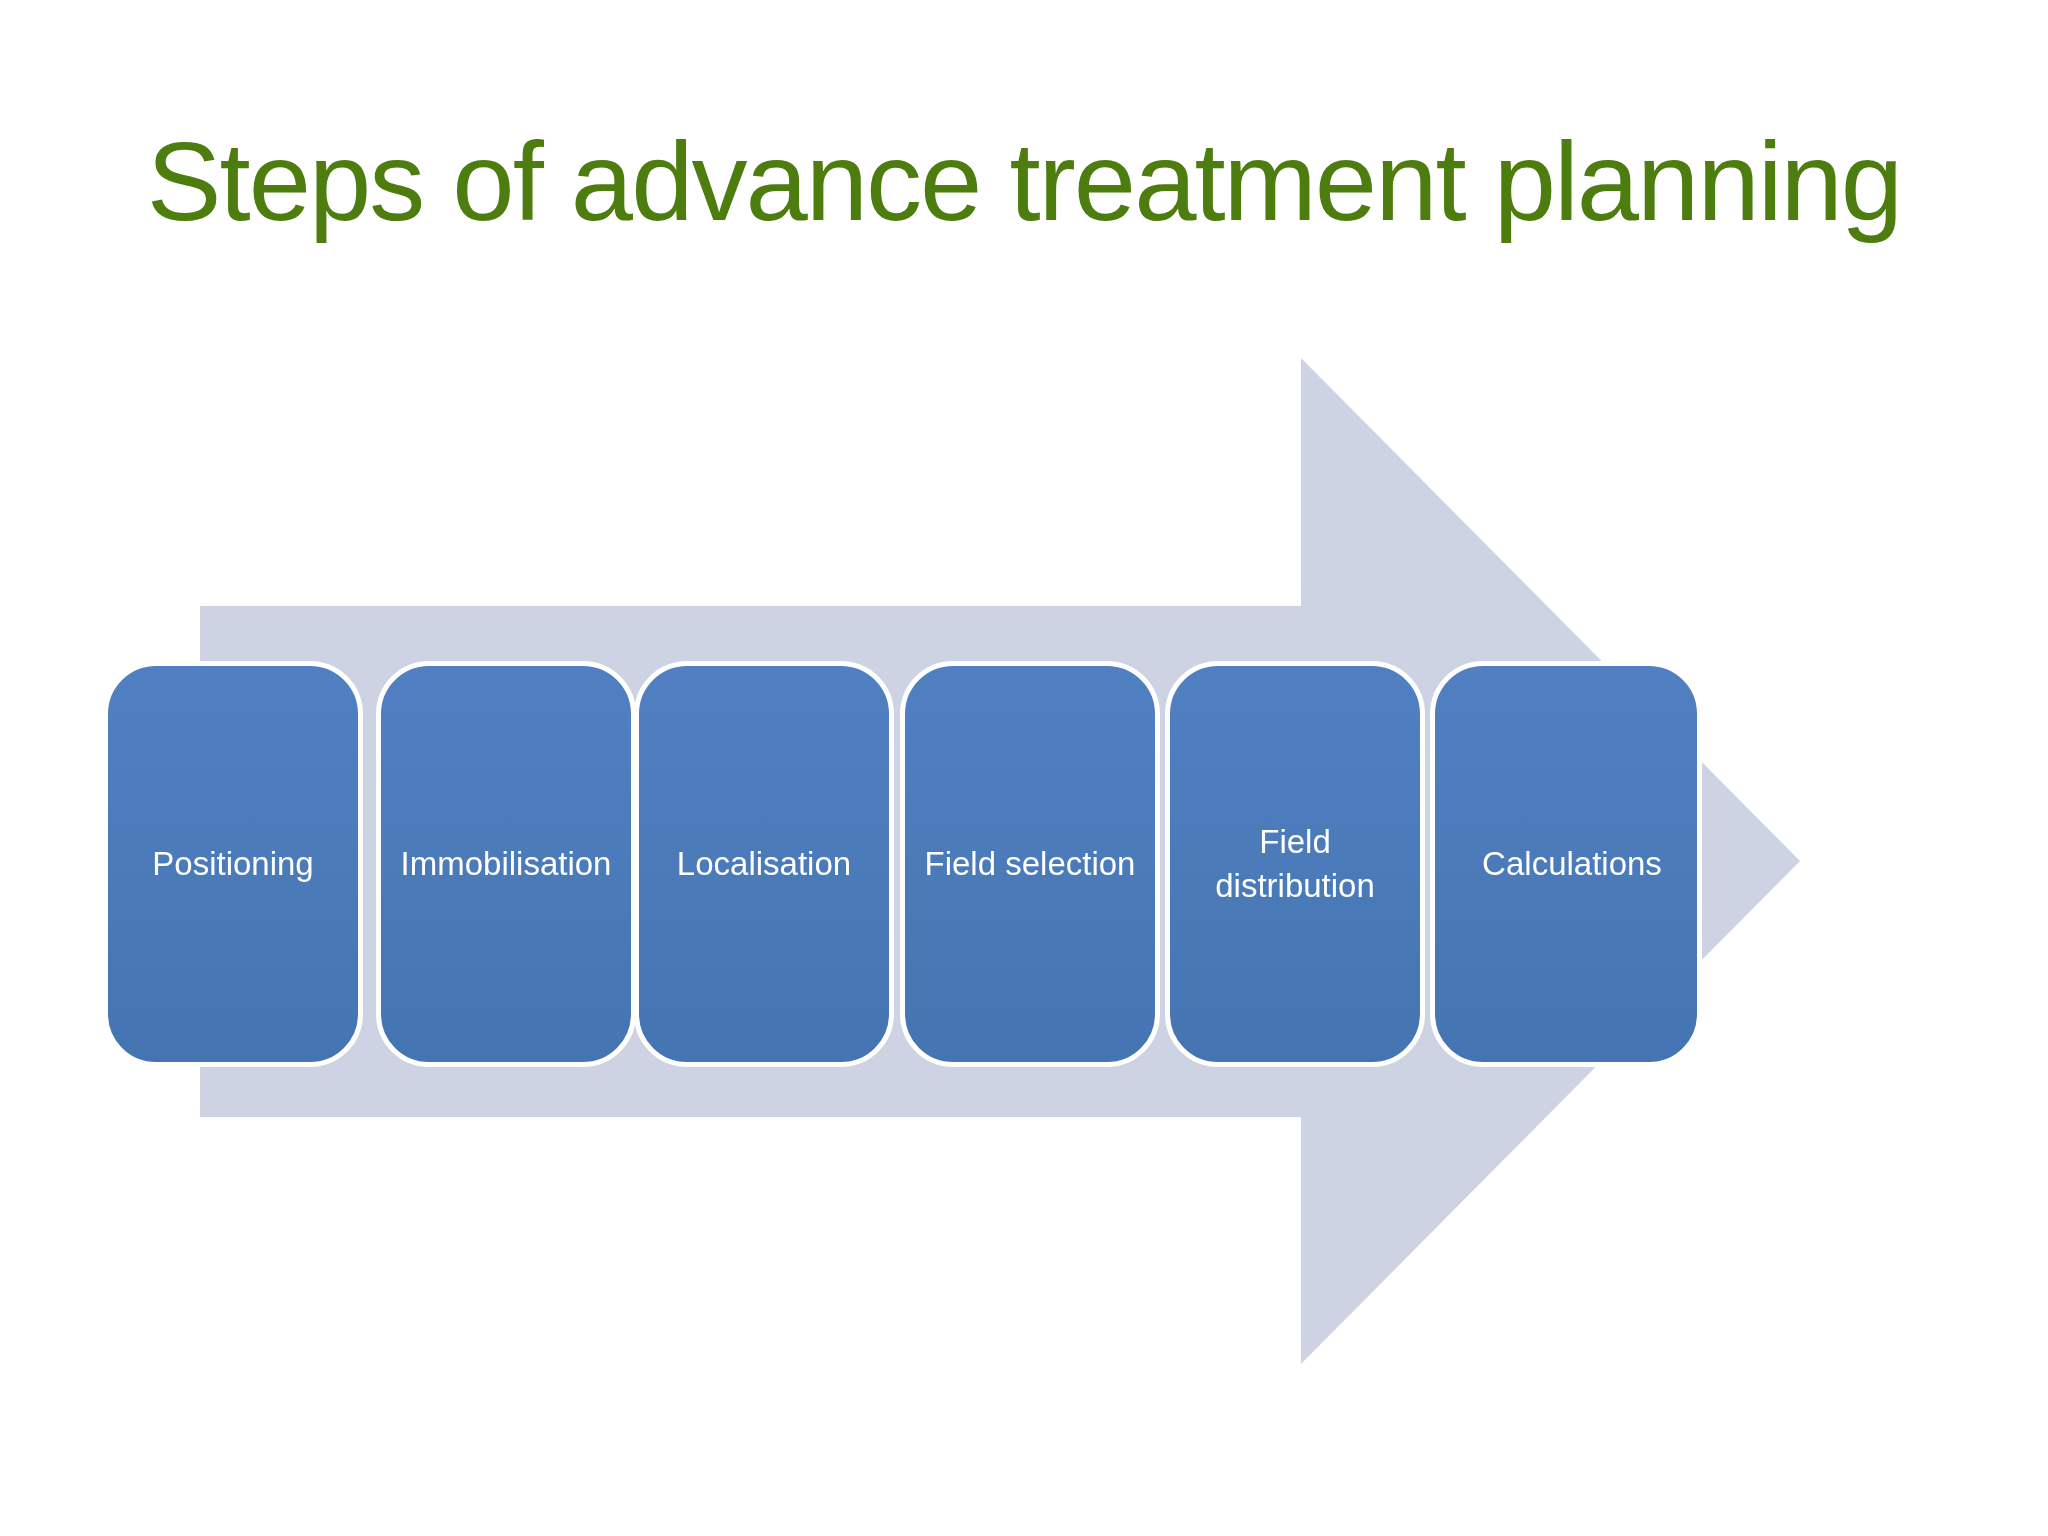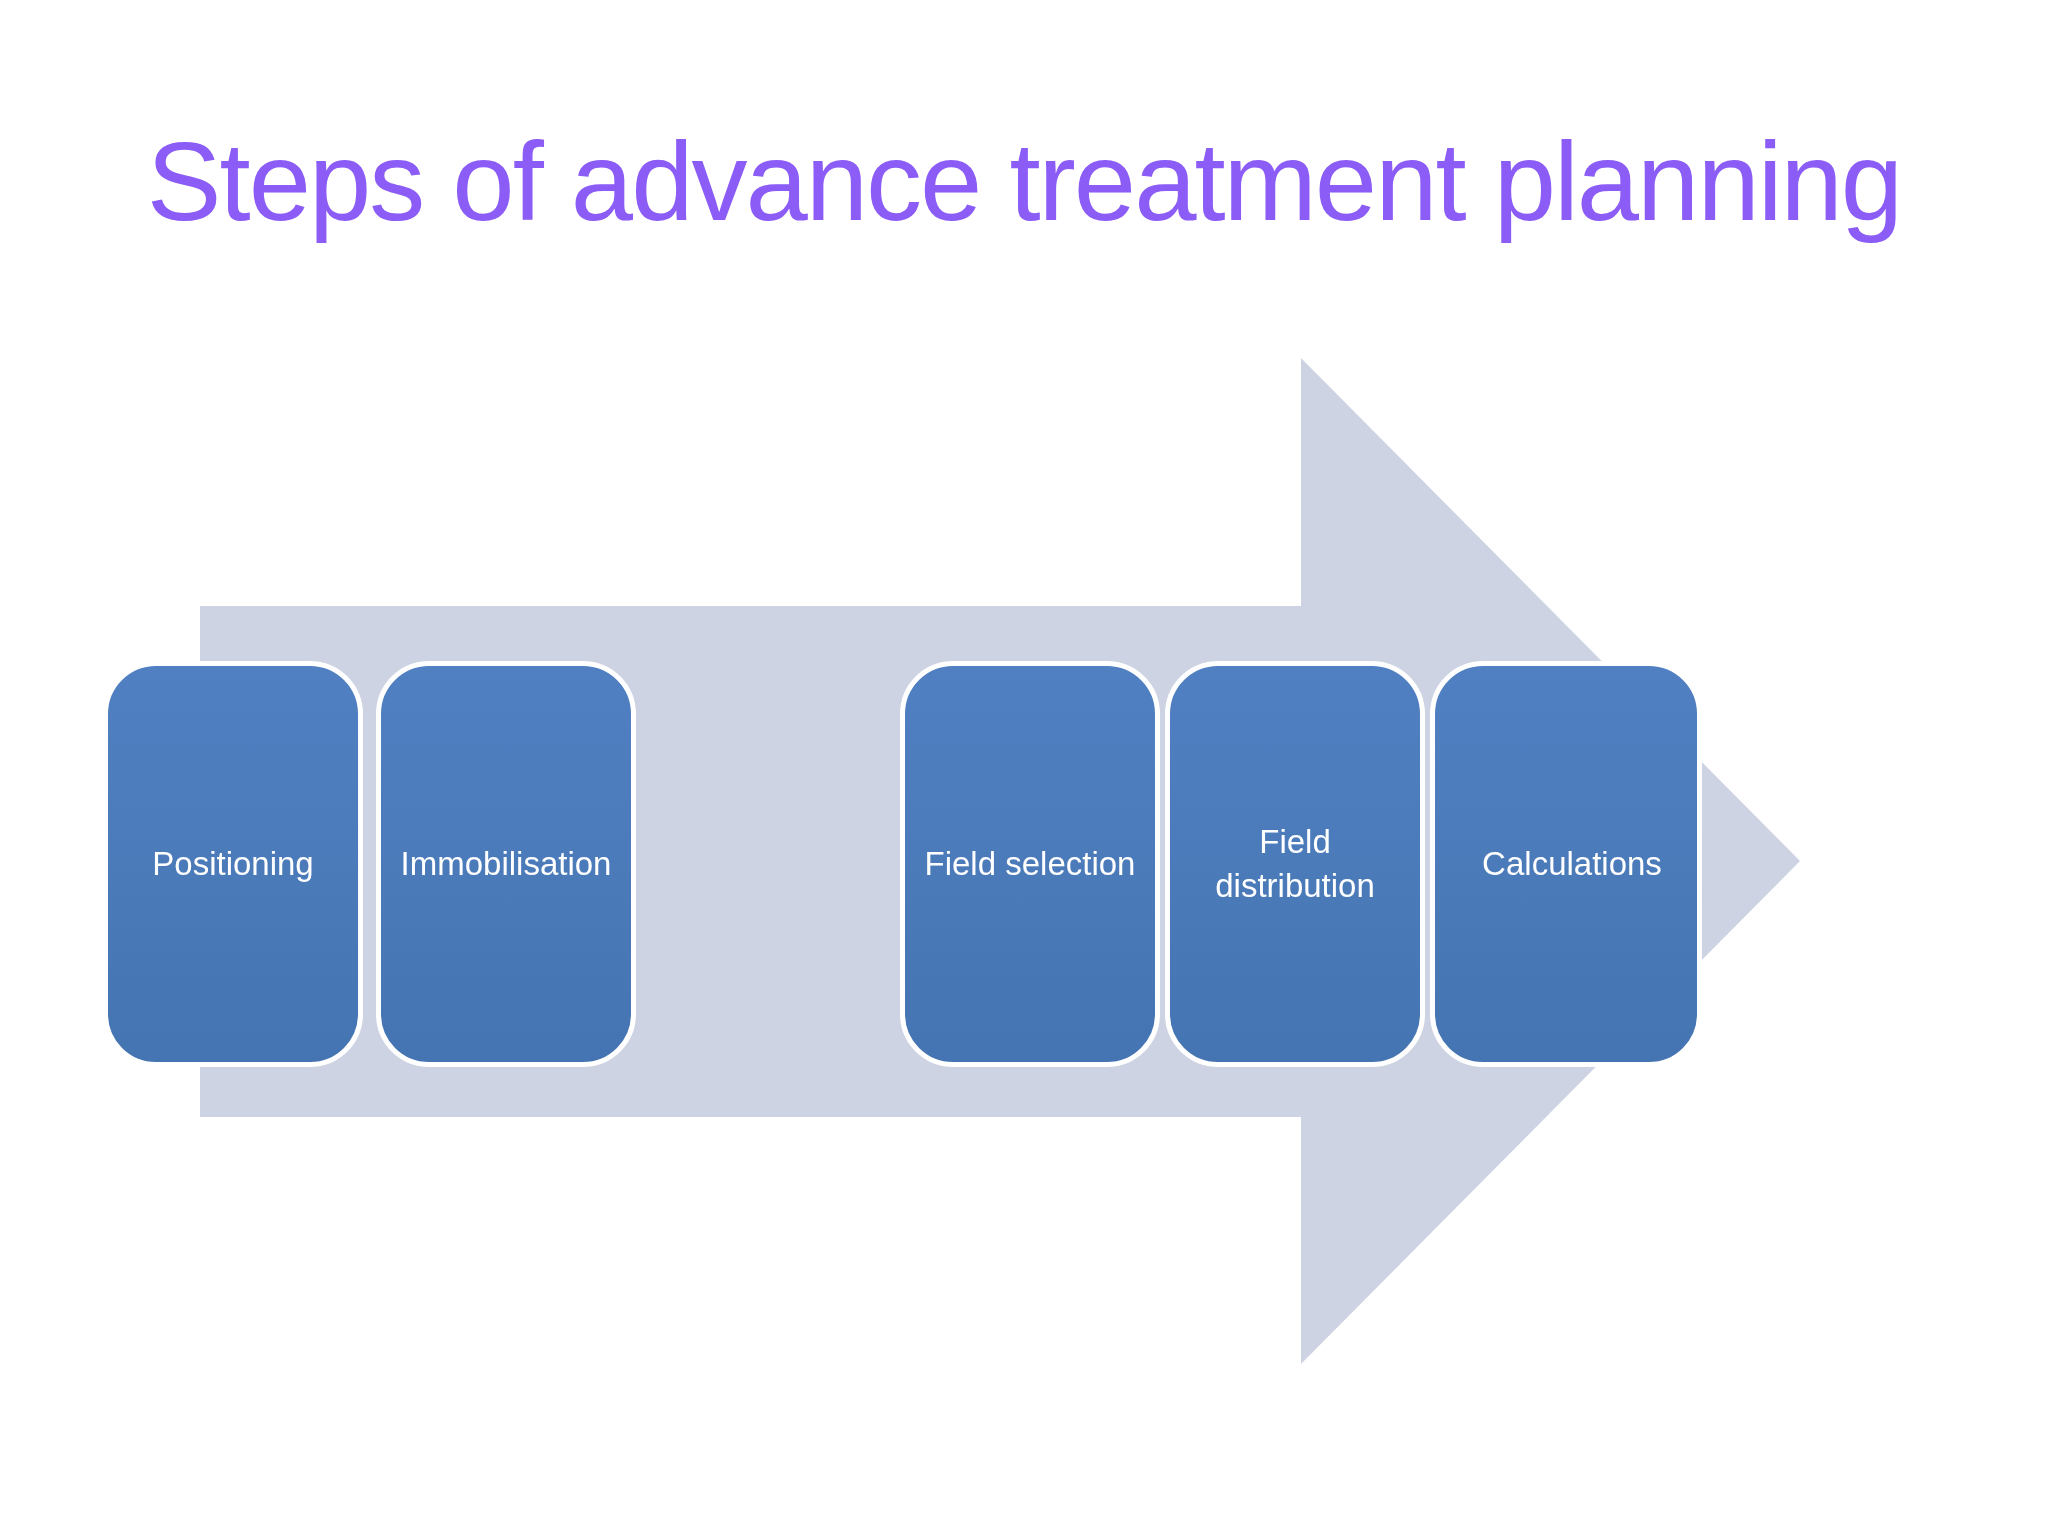--- a/index.html
+++ b/index.html
@@ -18,21 +18,21 @@
   .slide-title {
     position: absolute;
     top: 118px;
     left: 0;
     right: 0;
     margin: 0;
     text-align: center;
     font-size: 112px;
     font-weight: 400;
     letter-spacing: -2px;
-    color: #8b5cf6;
+    color: #4d7c0f;
     line-height: 1.15;
     white-space: nowrap;
   }
   .arrow-svg {
     position: absolute;
     left: 0;
     top: 0;
     width: 2048px;
     height: 1536px;
   }
@@ -77,20 +77,23 @@
   </svg>
 
   <div class="step-box b1">
     <span class="step-label">Positioning</span>
   </div>
 
   <div class="step-box b2">
     <span class="step-label">Immobilisation</span>
   </div>
 
+  <div class="step-box b3">
+    <span class="step-label">Localisation</span>
+  </div>
 
   <div class="step-box b4">
     <span class="step-label">Field selection</span>
   </div>
 
   <div class="step-box b5">
     <span class="step-label">Field distribution</span>
   </div>
 
   <div class="step-box b6">

